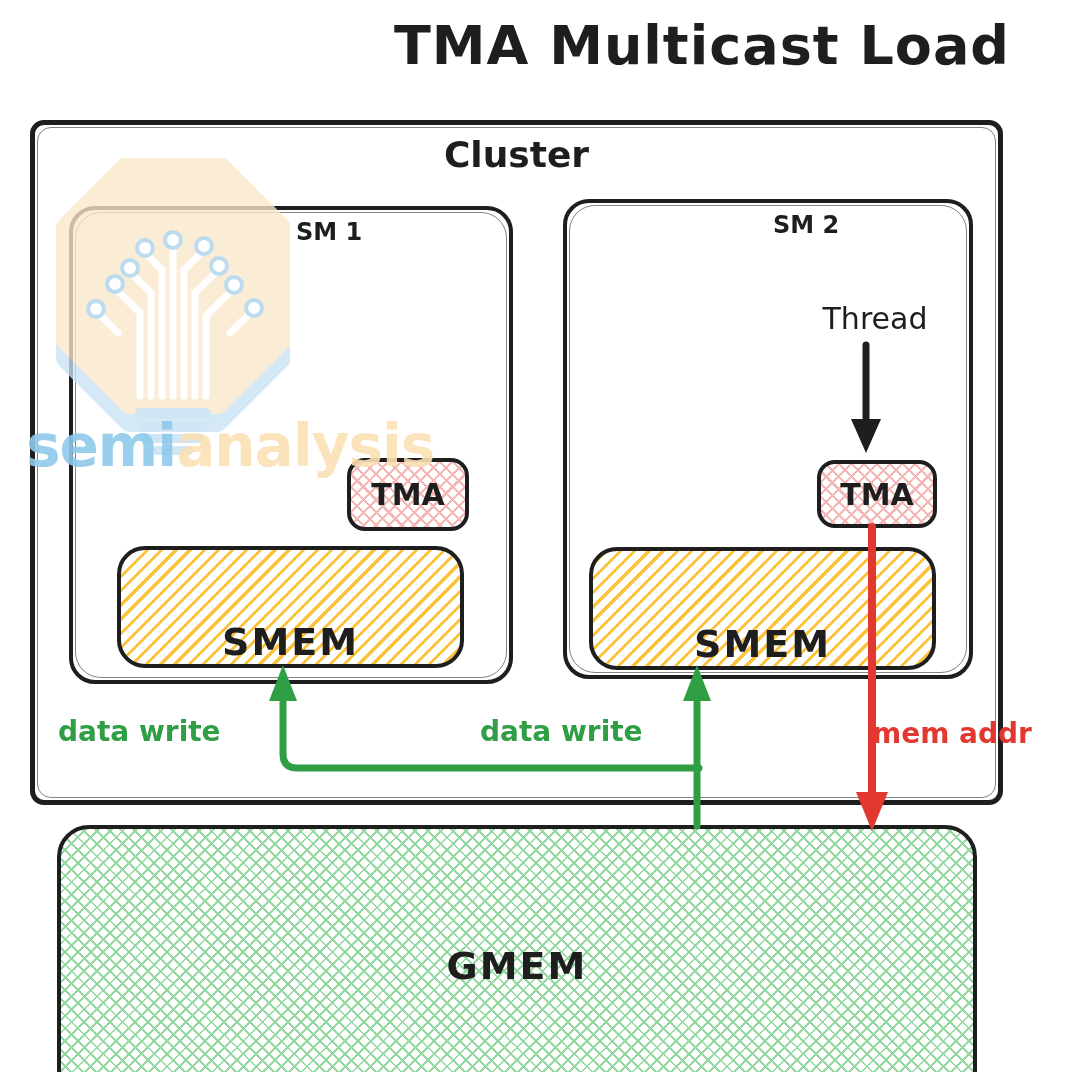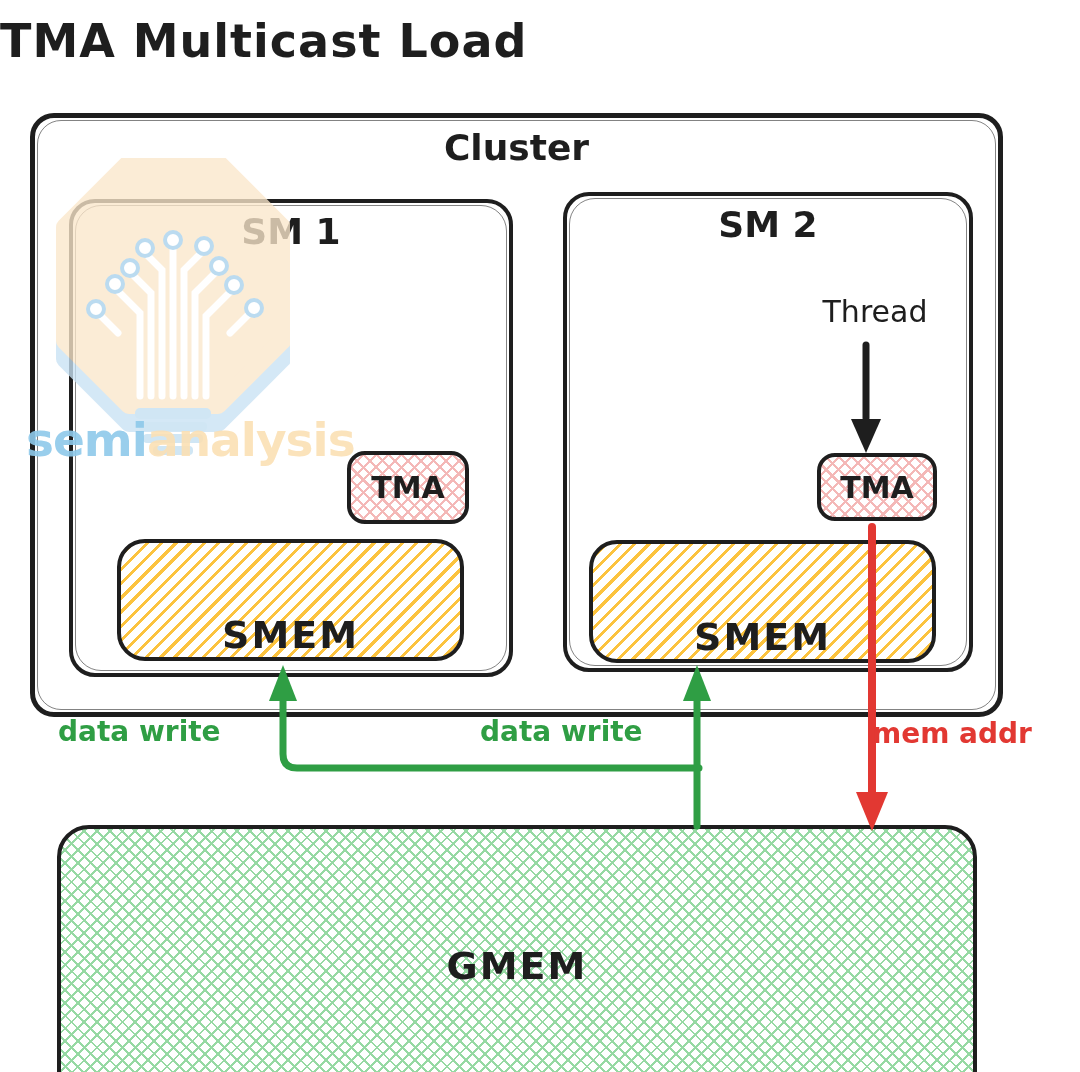--- a/index.html
+++ b/index.html
@@ -7,47 +7,47 @@
     position:relative;
     width:1080px;height:1072px;
     background:#ffffff;
     overflow:hidden;
     font-family:"DejaVu Sans", sans-serif;
     color:var(--ink,#1e1e1e);
   }
 
   .diagram-title{
     position:absolute;left:0;top:14px;width:1010px;
-    text-align:left;font-size:46px;font-weight:bold;
+    text-align:right;font-size:54px;font-weight:bold;
     letter-spacing:1px;color:var(--ink,#1e1e1e);
     z-index:2;
   }
 
   
   .box{position:absolute;box-sizing:border-box;border:4px solid var(--ink,#1e1e1e);}
   .sketch::before{
     content:"";position:absolute;inset:2px;border:1.6px solid var(--ink,#1e1e1e);
     border-radius:inherit;opacity:.55;pointer-events:none;
   }
 
   .cluster-box{
-    left:30px;top:113px;width:973px;height:604px;
-    border-width:5px;border-radius:24px;z-index:1;
+    left:30px;top:120px;width:973px;height:685px;
+    border-width:5px;border-radius:14px;z-index:1;
   }
   .cluster-label{
     position:absolute;left:0;top:9px;width:100%;text-align:center;
     font-size:36px;font-weight:bold;
   }
 
   .sm-box{border-radius:26px;border-width:4px;z-index:2;}
   .sm1-box{left:34px;top:81px;width:444px;height:478px;}
   .sm2-box{left:528px;top:74px;width:410px;height:480px;}
   .sm-label{
     position:absolute;left:0;top:8px;width:100%;text-align:center;
-    font-size:36px;font-weight:bold;
+    font-size:24px;font-weight:bold;padding-left:38px;
   }
 
   .tma-box{
     border-radius:18px;z-index:2;
     display:flex;align-items:center;justify-content:center;
     font-size:30px;font-weight:bold;
     background:
       repeating-linear-gradient(45deg,  var(--pink-hatch,#f3b6b5) 0 2.2px, transparent 2.2px 9px),
       repeating-linear-gradient(-45deg, var(--pink-hatch,#f3b6b5) 0 2.2px, transparent 2.2px 9px);
   }
@@ -97,21 +97,21 @@
   .head-black{fill:var(--ink,#1e1e1e);}
   .arrow-red{stroke:var(--red,#e03131);stroke-width:8;fill:none;stroke-linecap:round;}
   .head-red{fill:var(--red,#e03131);}
   .arrow-green{stroke:var(--green,#2f9e44);stroke-width:7;fill:none;stroke-linecap:round;}
   .head-green{fill:var(--green,#2f9e44);}
 
   
   .watermark{position:absolute;left:35px;top:158px;z-index:3;opacity:.78;pointer-events:none;}
   .watermark-text{
     position:absolute;left:26px;top:412px;z-index:3;opacity:.9;
-    font-size:47px;font-weight:bold;letter-spacing:-1px;pointer-events:none;
+    font-size:58px;font-weight:bold;letter-spacing:-1px;pointer-events:none;
   }
   .brand-semi{color:var(--logo-blue-text,#8ec9ea);}
   .brand-analysis{color:var(--logo-peach-text,#fbe0b4);}
 </style>
 </head>
 <body>
 
 <div class="canvas">
 
   <div class="diagram-title">TMA Multicast Load</div>

